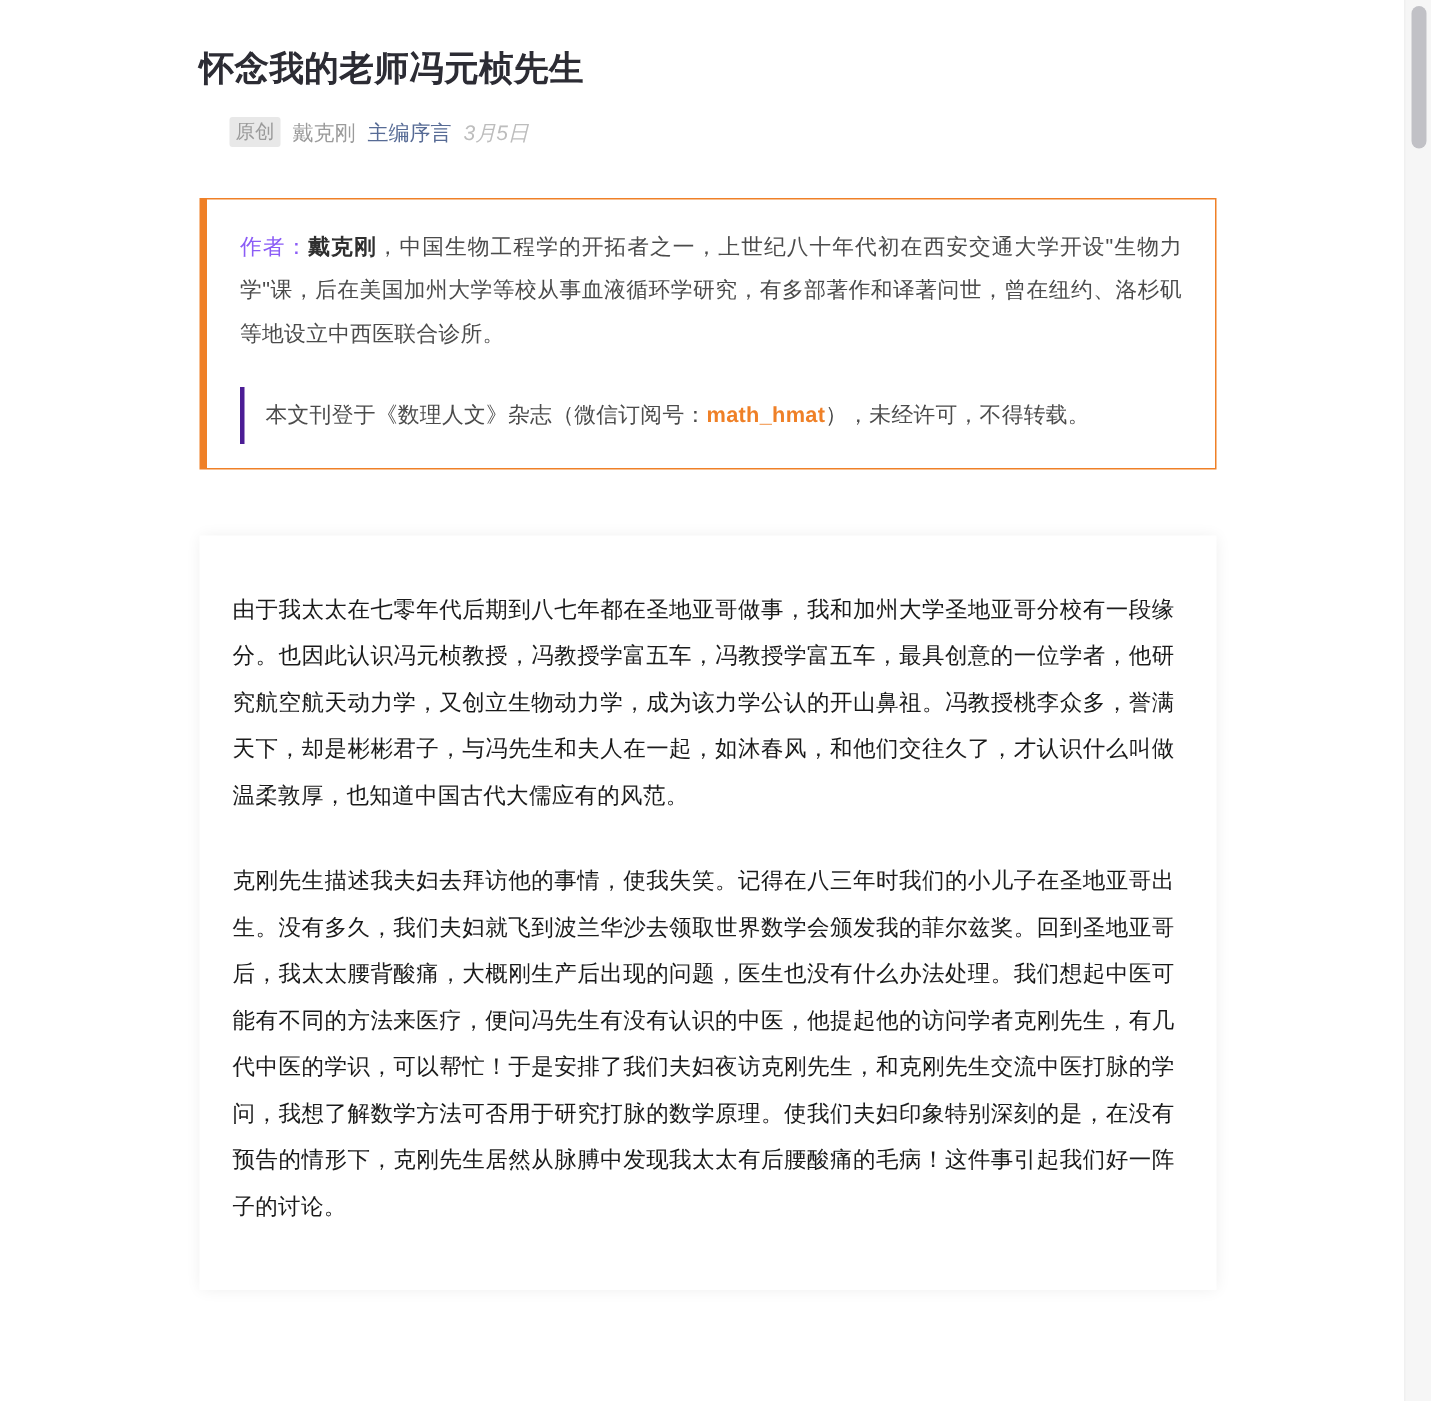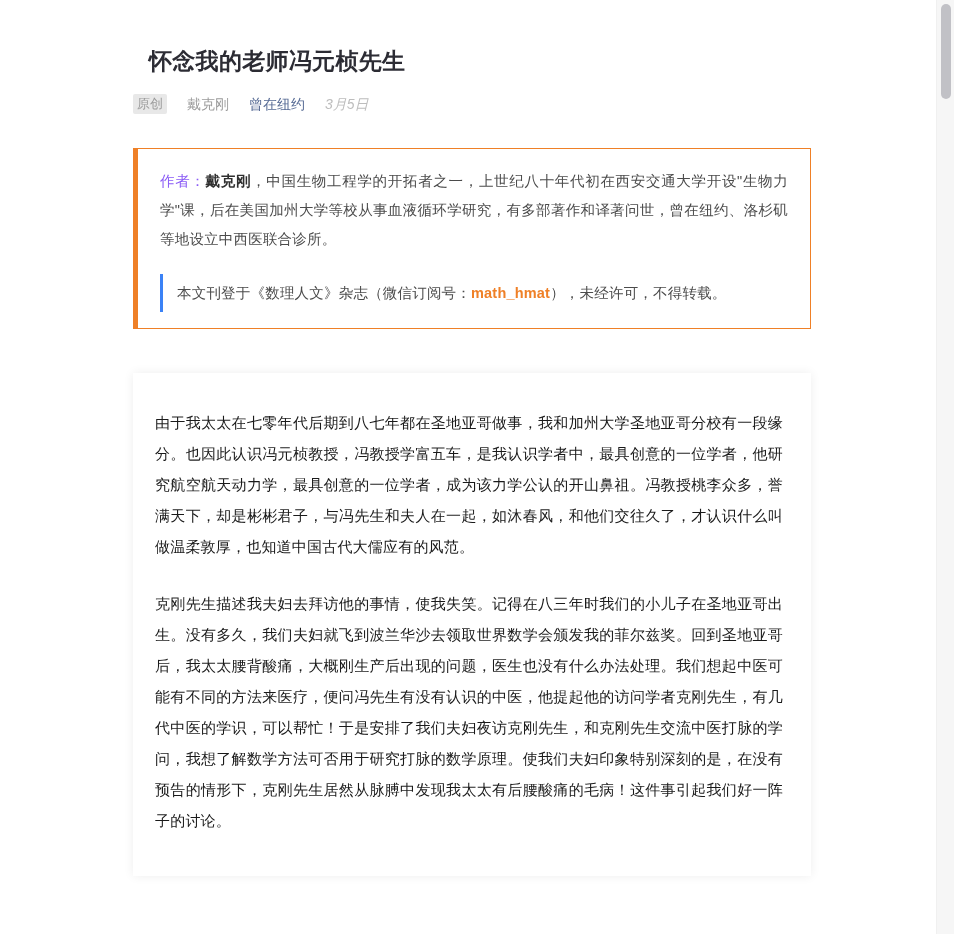--- a/index.html
+++ b/index.html
@@ -31,37 +31,38 @@
     min-height: 934px;
     position: relative;
   }
 
   
   .article-header {
     padding: 28px 0 0 0;
   }
 
   .article-title {
-    margin: 16px;
+    margin: 0;
     padding: 0 24px 0 133px;
     font-size: 23px;
     line-height: 34px;
     font-weight: bold;
     color: #2c2c34;
     letter-spacing: 0.3px;
   }
 
   .article-meta {
     margin-top: 16px;
     padding-left: 133px;
     display: flex;
     align-items: flex-end;
-    gap: 20px;
+    gap: 8px;
     font-size: 14px;
     line-height: 20px;
+    margin-left: 20px;
   }
 
   .meta-badge {
     background: #e8e8e8;
     color: #9a9a9a;
     font-size: 13px;
     line-height: 17px;
     padding: 1px 4px 2px 4px;
     border-radius: 2px;
     display: inline-block;
@@ -105,21 +106,21 @@
     font-weight: normal;
   }
 
   .author-name {
     color: #2f2f2f;
     font-weight: bold;
   }
 
   .author-box-note {
     margin-top: 20px;
-    border-left: 3px solid #3b82f6;
+    border-left: 3px solid #4c1d95;
     padding: 6px 0 6px 14px;
   }
 
   .author-box-note p {
     margin: 0;
     font-size: 14.5px;
     line-height: 26px;
     color: #4b4b4b;
   }
 
@@ -186,36 +187,36 @@
 
 <div id="page-viewport">
   <div id="page-inner">
 
     <div class="article-header">
       <h1 class="article-title">怀念我的老师冯元桢先生</h1>
 
       <div class="article-meta">
         <span class="meta-badge">原创</span>
         <span class="meta-author">戴克刚</span>
-        <span class="meta-account">曾在纽约</span>
+        <span class="meta-account">主编序言</span>
         <span class="meta-date">3月5日</span>
       </div>
     </div>
 
     <div class="author-box">
       <p><span class="author-label">作者：</span><span class="author-name">戴克刚</span><span>，中国生物工程学的开拓者之一，上世纪八十年代初在西安交通大学开设"生物力学"课，后在美国加州大学等校从事血液循环学研究，有多部著作和译著问世，曾在纽约、洛杉矶等地设立中西医联合诊所。</span></p>
 
       <div class="author-box-note">
         <p><span>本文刊登于《数理人文》杂志（微信订阅号：</span><span class="wx-id">math_hmat</span><span>），未经许可，不得转载。</span></p>
       </div>
     </div>
 
     <div class="content-card">
 
-      <p class="body-para">由于我太太在七零年代后期到八七年都在圣地亚哥做事，我和加州大学圣地亚哥分校有一段缘分。也因此认识冯元桢教授，冯教授学富五车，是我认识学者中，最具创意的一位学者，他研究航空航天动力学，最具创意的一位学者，成为该力学公认的开山鼻祖。冯教授桃李众多，誉满天下，却是彬彬君子，与冯先生和夫人在一起，如沐春风，和他们交往久了，才认识什么叫做温柔敦厚，也知道中国古代大儒应有的风范。</p>
+      <p class="body-para">由于我太太在七零年代后期到八七年都在圣地亚哥做事，我和加州大学圣地亚哥分校有一段缘分。也因此认识冯元桢教授，冯教授学富五车，冯教授学富五车，最具创意的一位学者，他研究航空航天动力学，又创立生物动力学，成为该力学公认的开山鼻祖。冯教授桃李众多，誉满天下，却是彬彬君子，与冯先生和夫人在一起，如沐春风，和他们交往久了，才认识什么叫做温柔敦厚，也知道中国古代大儒应有的风范。</p>
       <p class="body-para">克刚先生描述我夫妇去拜访他的事情，使我失笑。记得在八三年时我们的小儿子在圣地亚哥出生。没有多久，我们夫妇就飞到波兰华沙去领取世界数学会颁发我的菲尔兹奖。回到圣地亚哥后，我太太腰背酸痛，大概刚生产后出现的问题，医生也没有什么办法处理。我们想起中医可能有不同的方法来医疗，便问冯先生有没有认识的中医，他提起他的访问学者克刚先生，有几代中医的学识，可以帮忙！于是安排了我们夫妇夜访克刚先生，和克刚先生交流中医打脉的学问，我想了解数学方法可否用于研究打脉的数学原理。使我们夫妇印象特别深刻的是，在没有预告的情形下，克刚先生居然从脉膊中发现我太太有后腰酸痛的毛病！这件事引起我们好一阵子的讨论。</p>
 
     </div>
 
   </div>
 
   <div class="scrollbar-track">
     <div class="scrollbar-thumb"></div>
   </div>
 </div>

